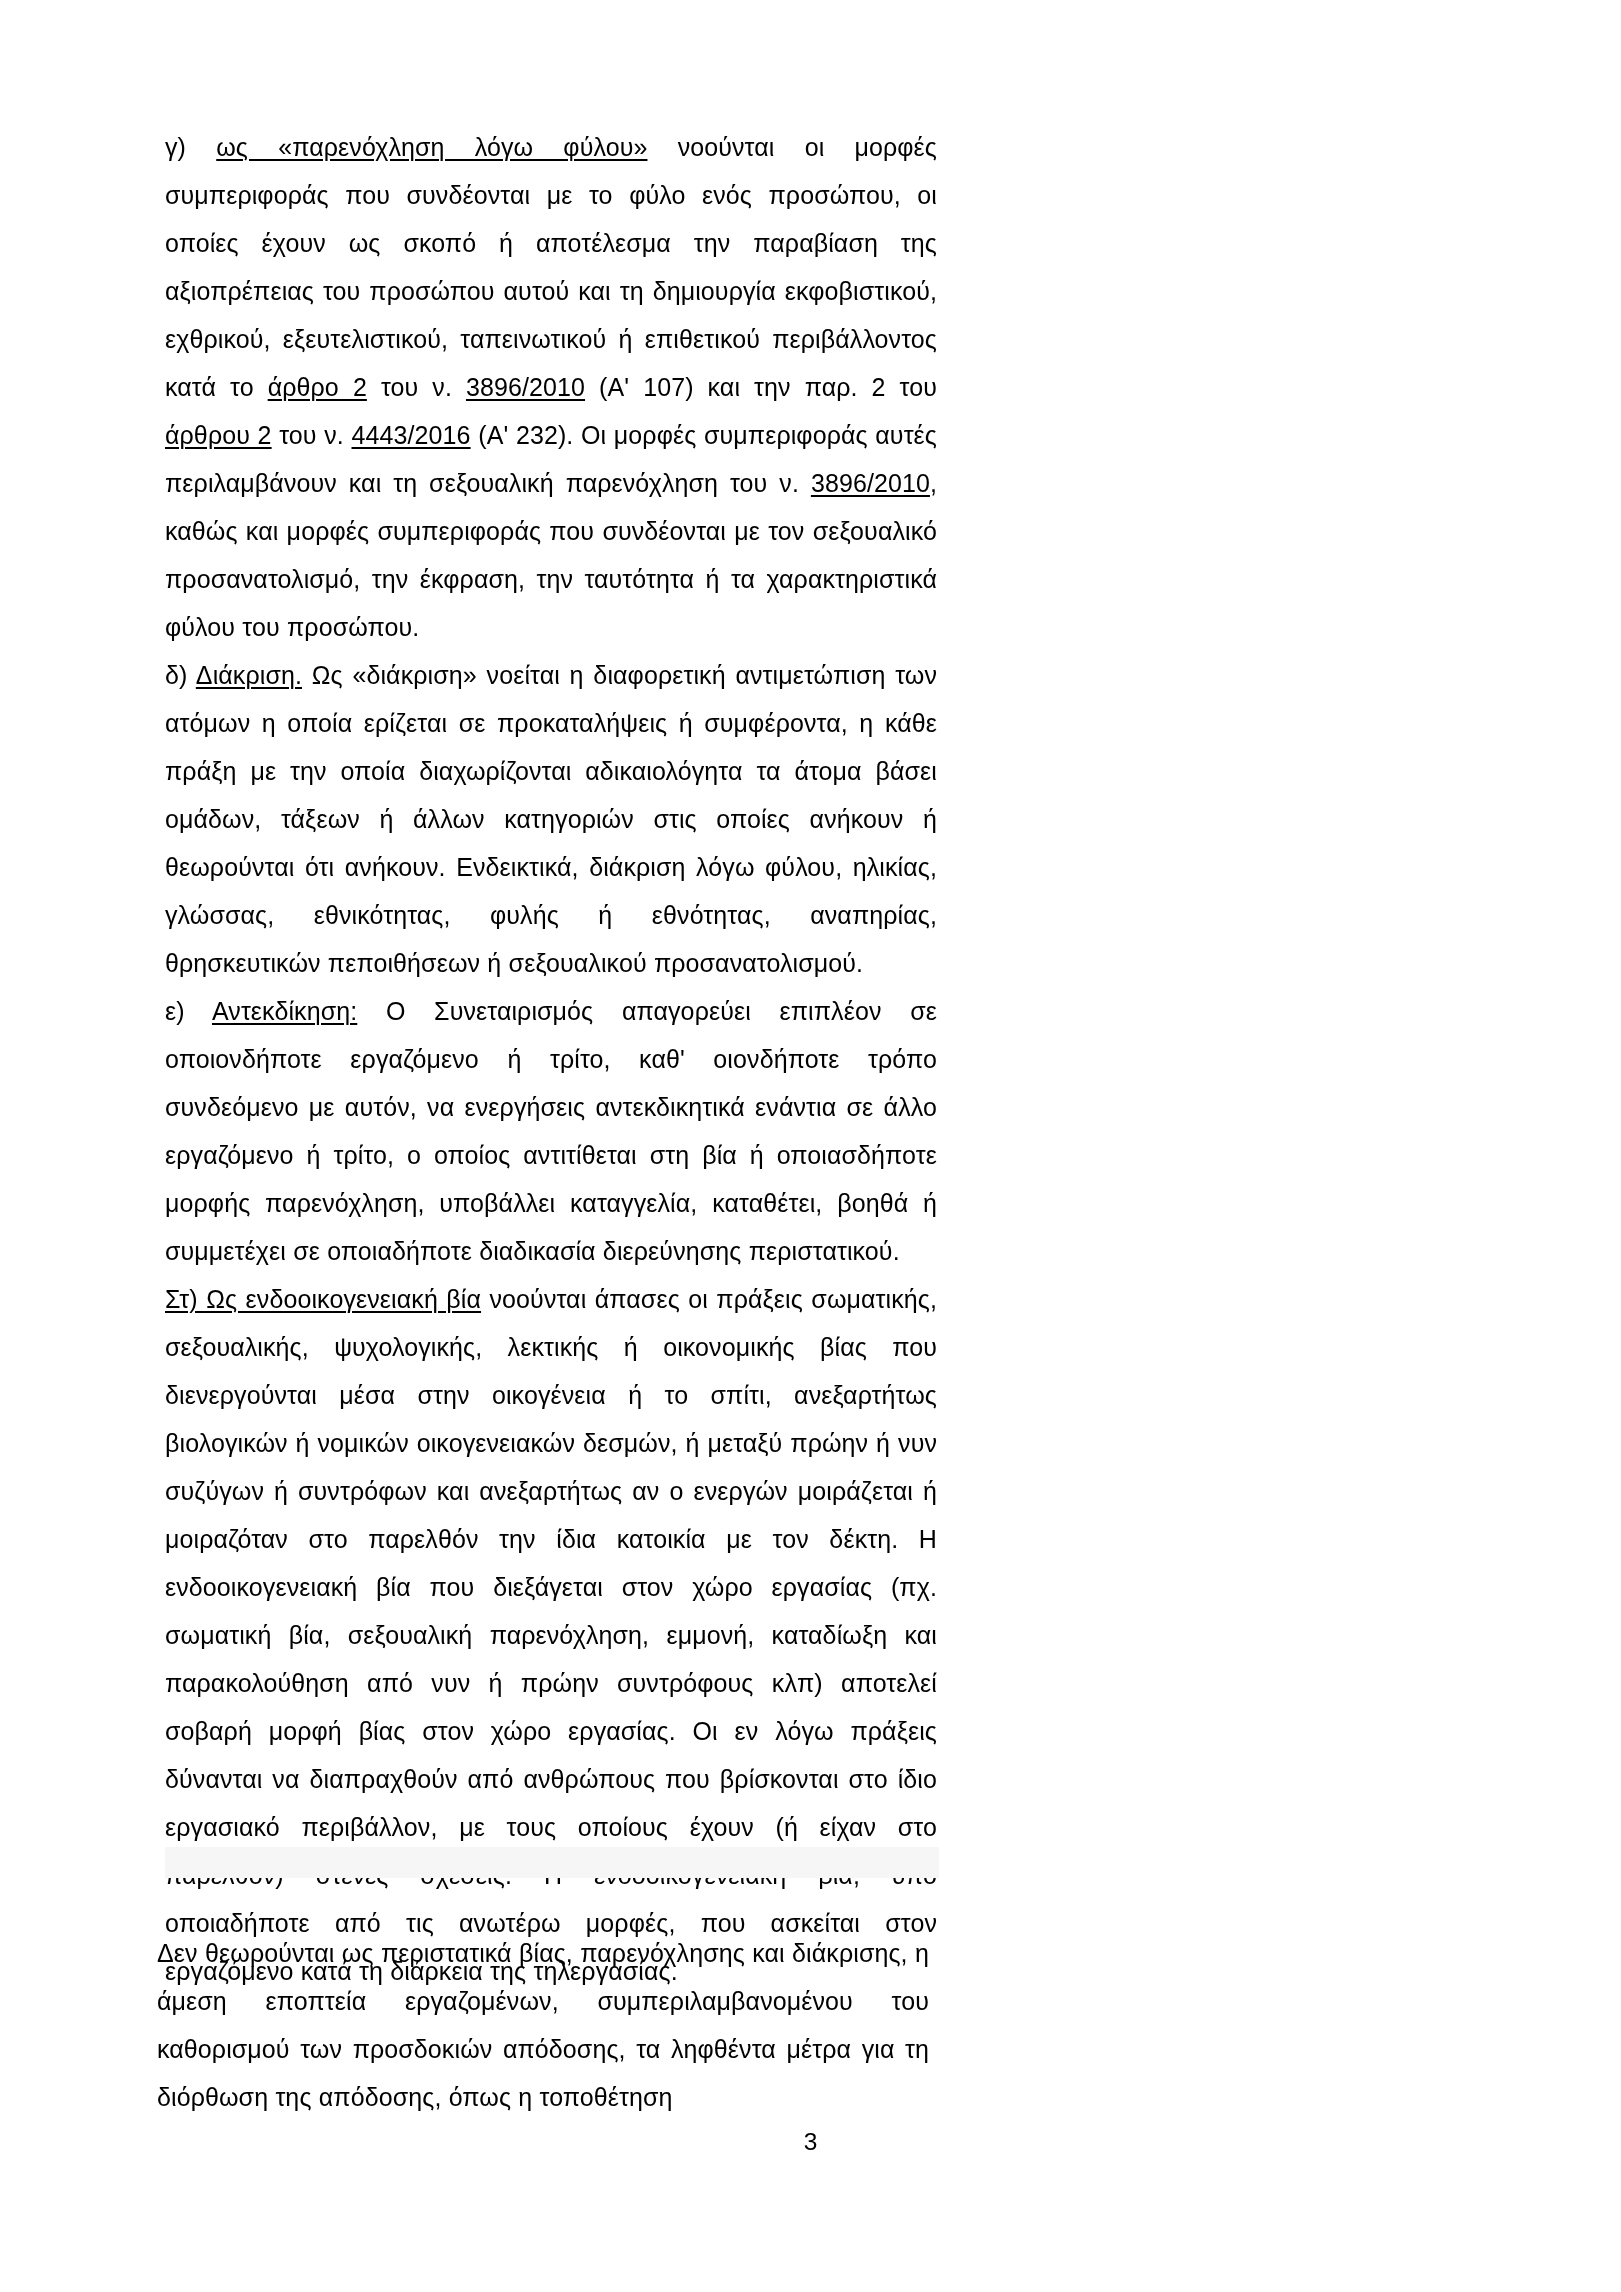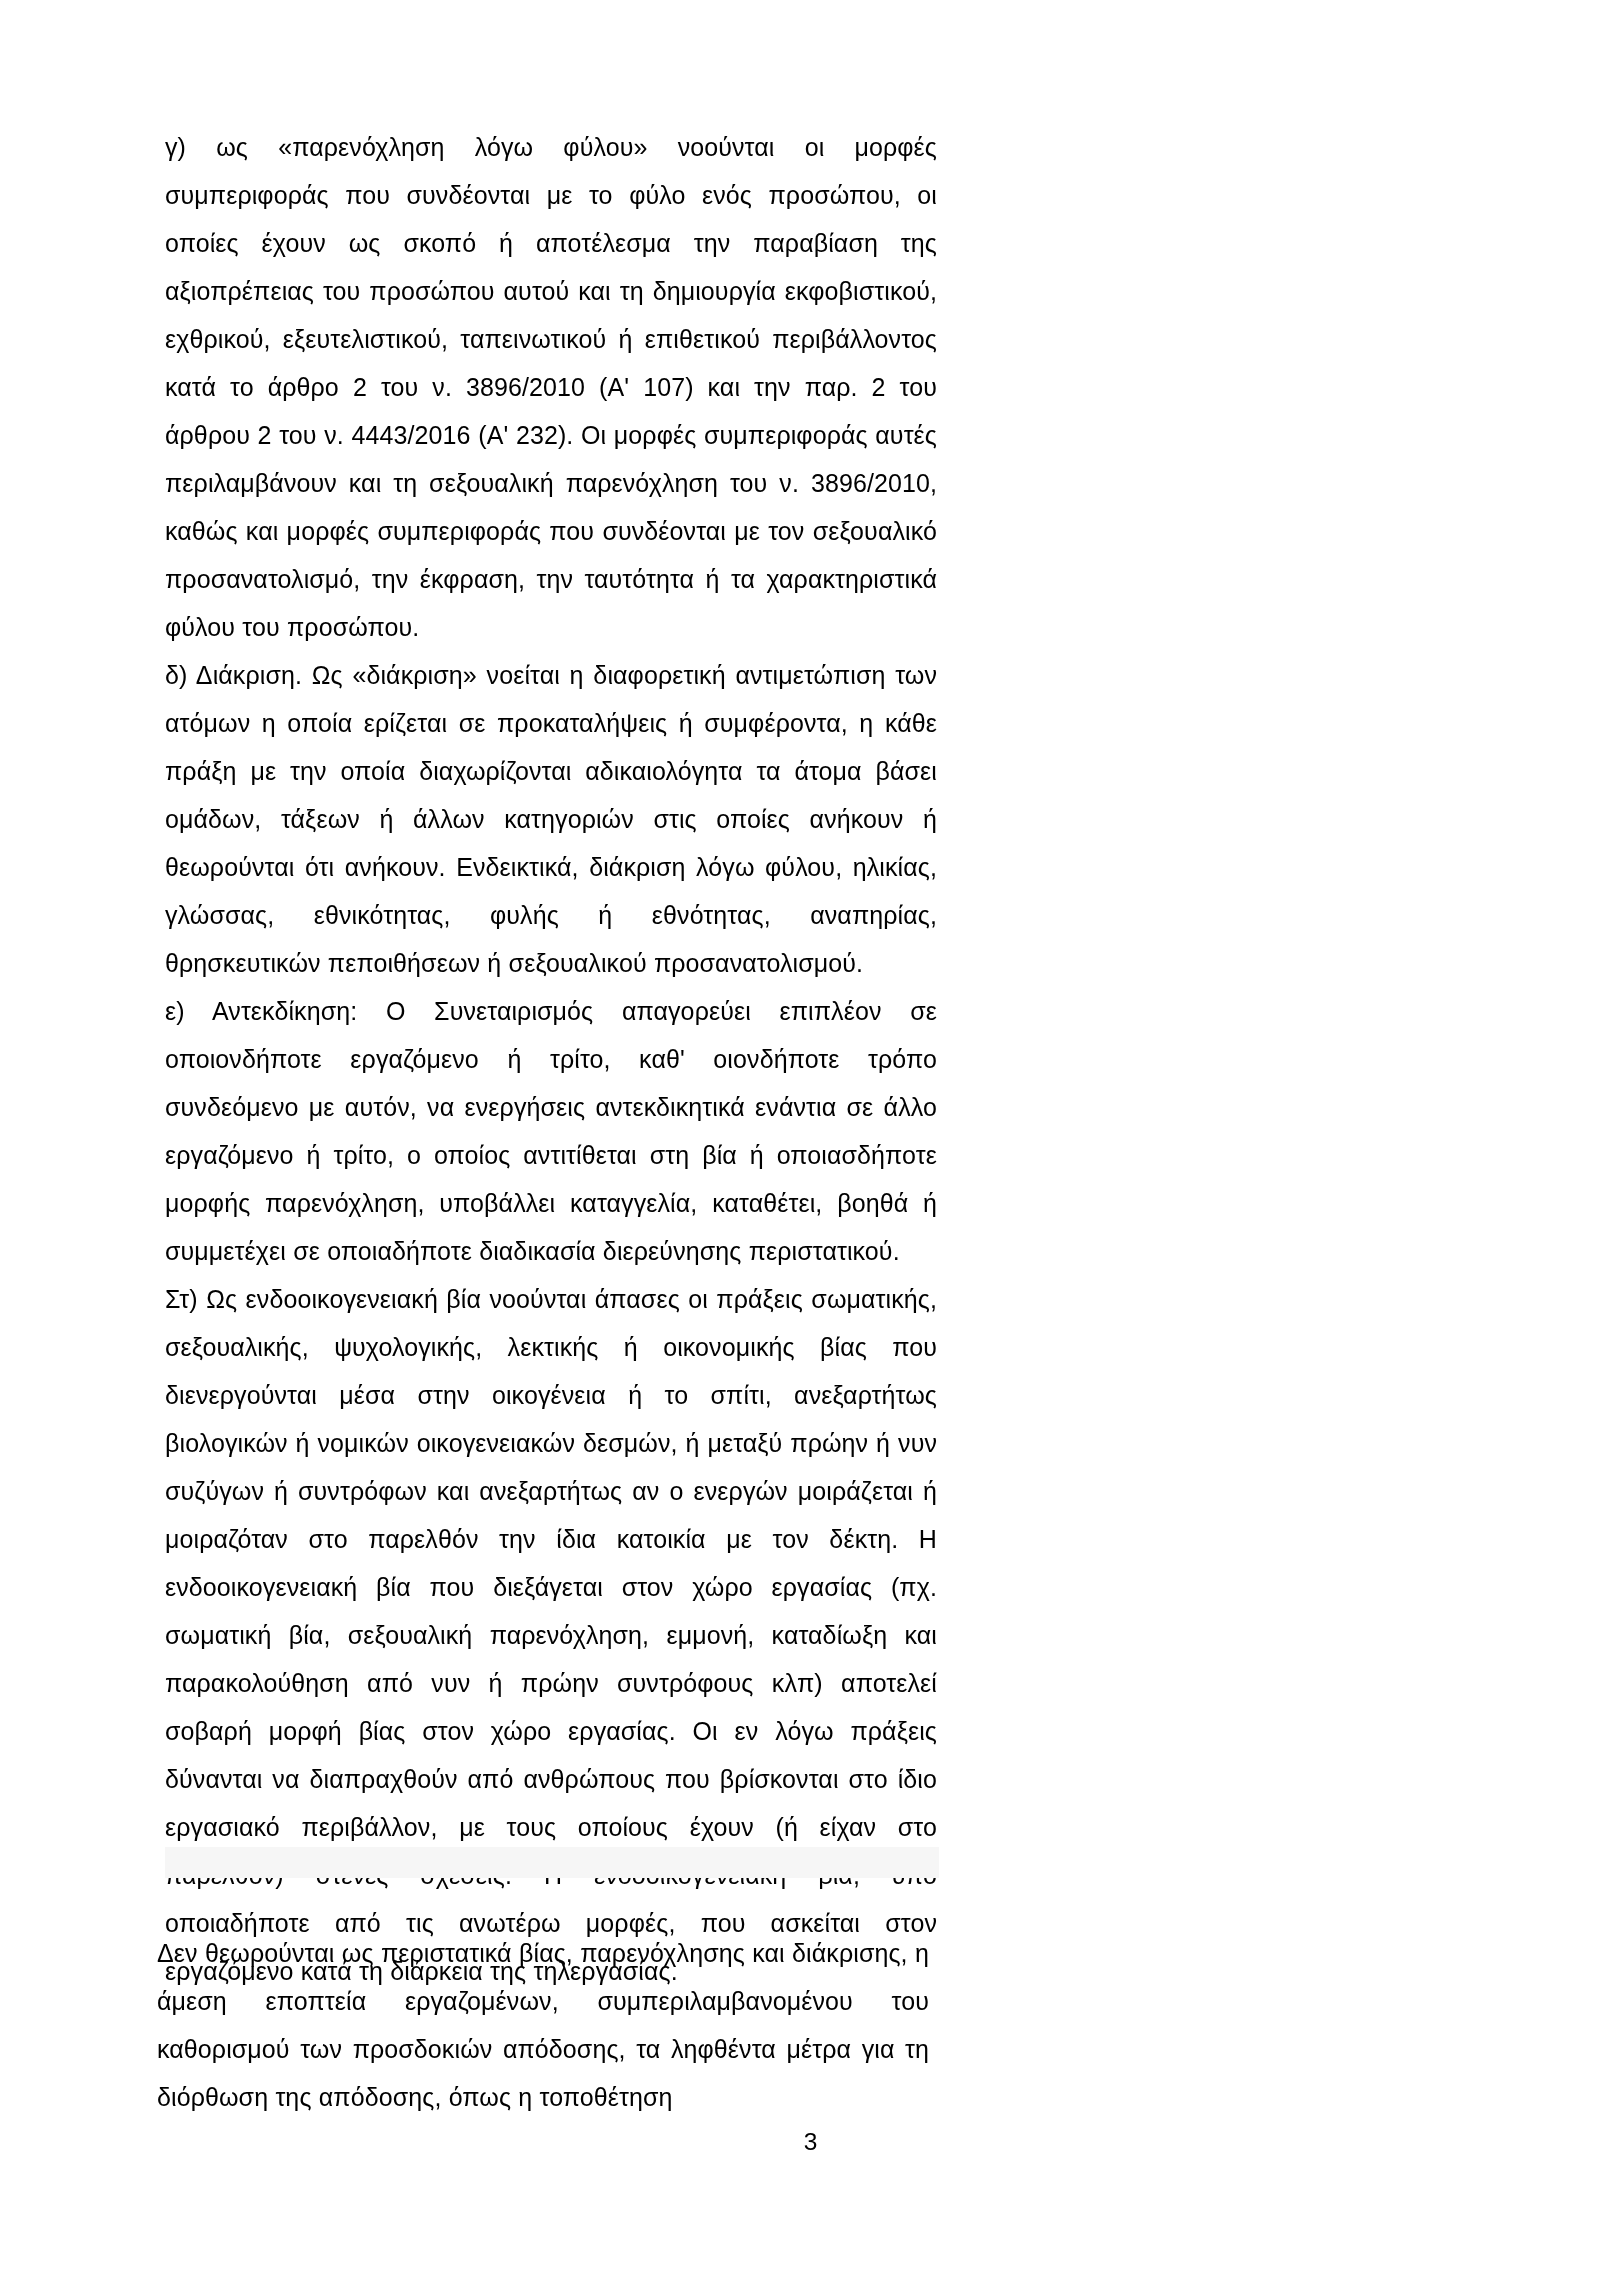--- a/index.html
+++ b/index.html
@@ -33,20 +33,21 @@
     line-height: 48px;
     letter-spacing: 0.1px;
     word-spacing: 0.2px;
     color: #000000;
     text-indent: 0;
   }
   p.para + p.para {
     margin-top: 0;
   }
   .u {
+    text-decoration: underline;
     text-underline-offset: 2.9px;
     text-decoration-thickness: 2px;
     margin-top: 12px;
   }
   .hl-blank {
     position: absolute;
     left: 165px;
     top: 1847px;
     width: 774px;
     height: 31px;

